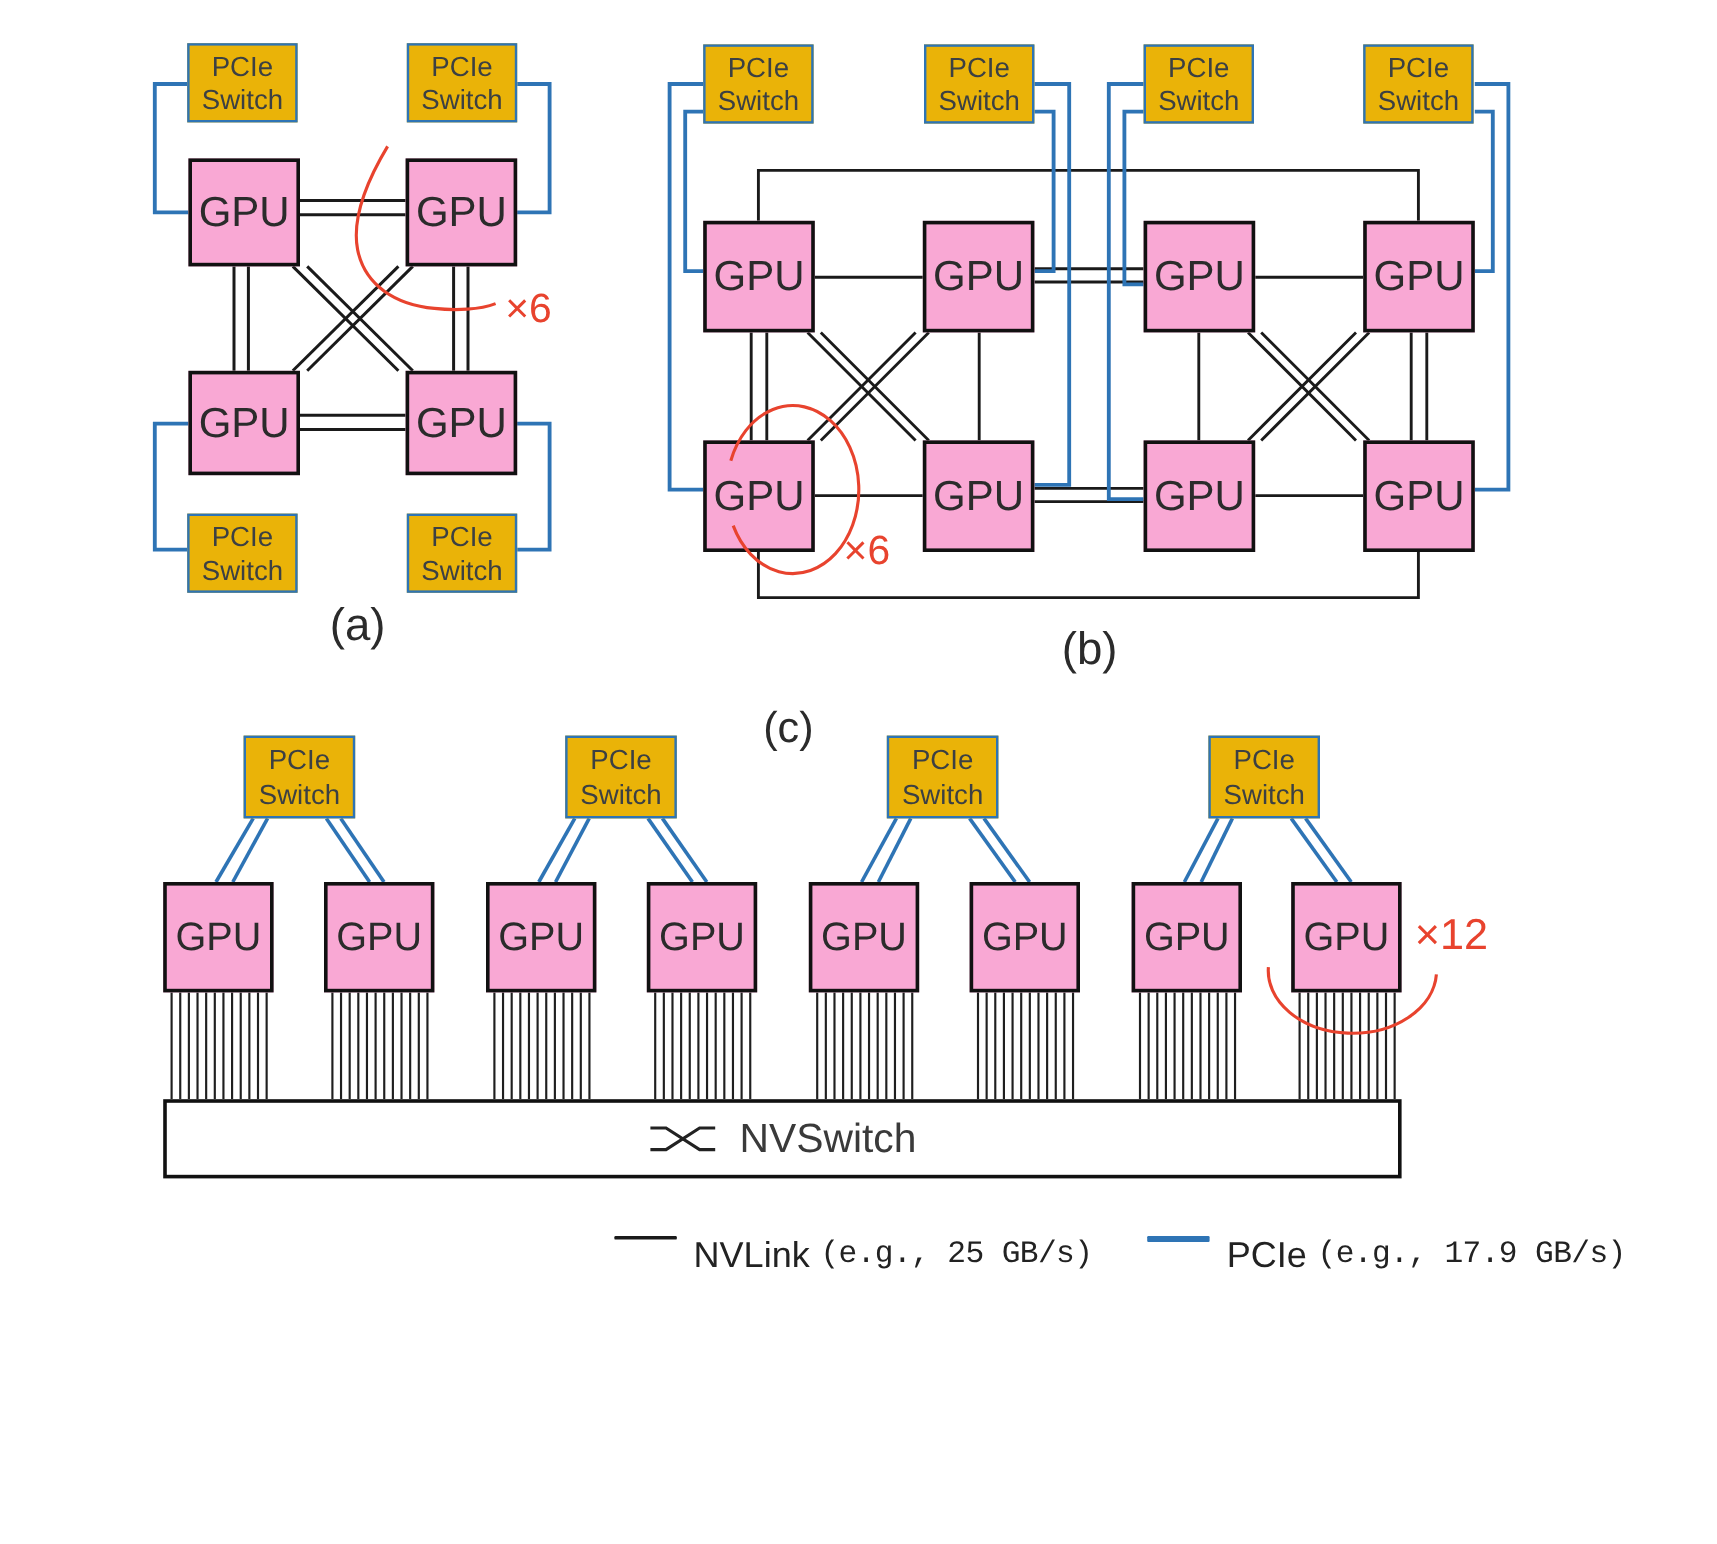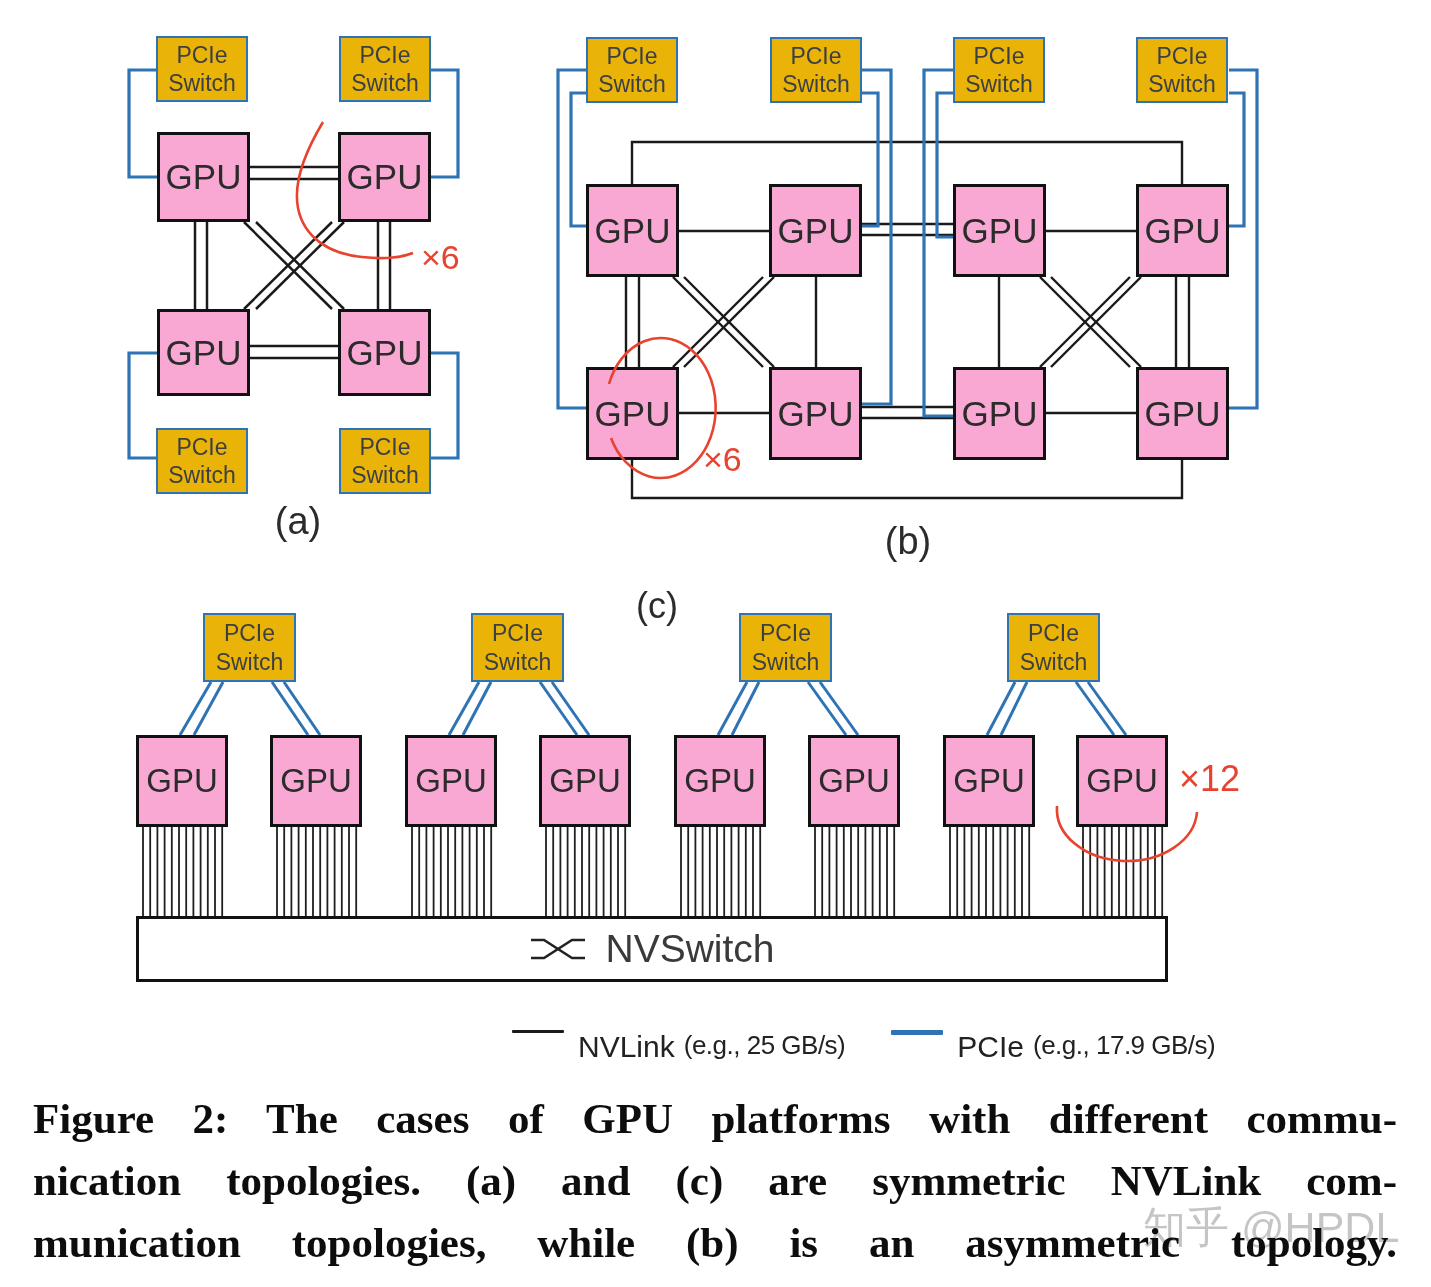--- a/index.html
+++ b/index.html
@@ -17,27 +17,27 @@
   .sw{background:#eab308;border:2.5px solid #2e74b5;color:#3c4043;font-size:23px;
       line-height:1.22;}
   .sw .lbl{width:80px;}
 
   .panel-label{position:absolute;z-index:2;color:#2b2b2b;font-size:38px;text-align:center;width:90px;}
   .red-note{position:absolute;z-index:5;color:#e8432e;font-size:34px;white-space:nowrap;}
 
   .nvbar{position:absolute;left:136px;top:916px;width:1032px;height:66px;box-sizing:border-box;
          border:3px solid #111111;background:#ffffff;z-index:2;display:flex;align-items:center;
          justify-content:center;gap:18px;}
-  .nvbar .txt{color:#3a3a3a;font-size:39px;}
+  .nvbar .txt{color:#3a3a3a;font-size:34px;}
 
   .legend{position:absolute;left:512px;top:1030px;height:50px;display:flex;align-items:flex-start;
           z-index:2;color:#222222;}
   .legend .sample{display:inline-block;width:52px;border-radius:1px;}
   .legend .name{font-size:30px;margin-left:14px;}
-  .legend .ex{font-size:26px;margin-left:9px;letter-spacing:-0.5px;}
+  .legend .ex{font-size:26px;margin-left:9px;letter-spacing:-0.5px;font-family:Liberation Mono, monospace;}
   .legend .gap{width:46px;}
 
   .caption{position:absolute;left:33px;top:1088px;width:1364px;z-index:2;
            font-family:"Liberation Serif",serif;font-weight:bold;font-size:43px;
            line-height:62px;color:#0d0d0d;}
   .caption .cline{text-align:justify;text-align-last:justify;}
 
   .watermark{position:absolute;left:1143px;top:1199px;z-index:1;font-size:43px;
              color:#c5c5c5;white-space:nowrap;}
 </style>
@@ -313,20 +313,14 @@
   <div class="legend">
     <span class="sample" style="height:3px;background:#1a1a1a"></span>
     <span class="name">NVLink</span>
     <span class="ex">(e.g., 25 GB/s)</span>
     <span class="gap"></span>
     <span class="sample" style="height:4.5px;background:#2e74b5"></span>
     <span class="name">PCIe</span>
     <span class="ex">(e.g., 17.9 GB/s)</span>
   </div>
 
-  <div class="caption">
-    <div class="cline">Figure 2: The cases of GPU platforms with different commu-</div>
-    <div class="cline">nication topologies. (a) and (c) are symmetric NVLink com-</div>
-    <div class="cline">munication topologies, while (b) is an asymmetric topology.</div>
-  </div>
-
-  <div class="watermark">知乎 @HPDL</div>
+
 </div>
 
 </body></html>

